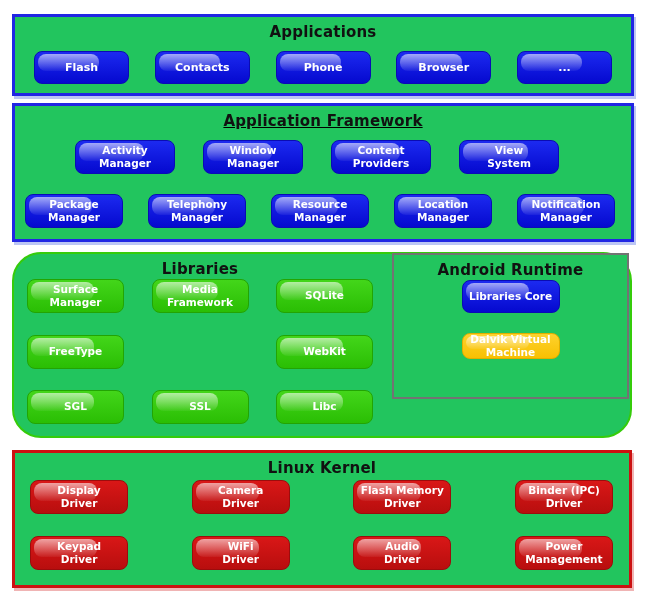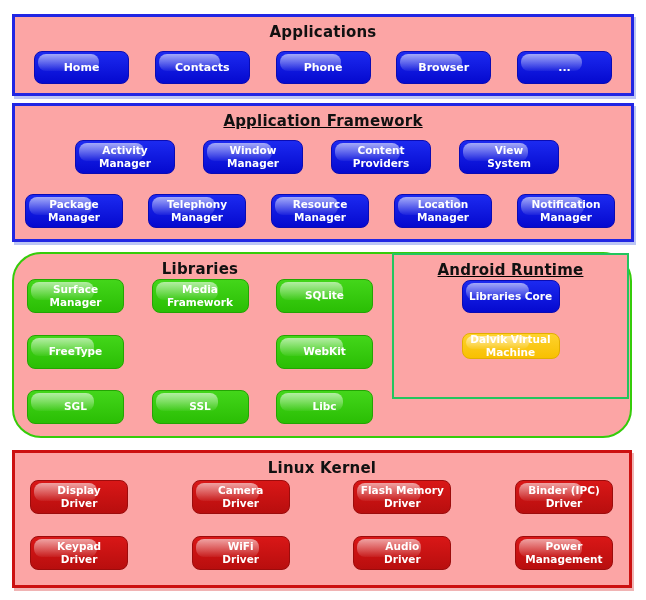--- a/index.html
+++ b/index.html
@@ -4,24 +4,24 @@
 <style>
   * { margin:0; padding:0; box-sizing:border-box; }
   html,body { background:#ffffff; }
   body {
     width:646px; height:600px; position:relative; overflow:hidden;
     font-family:"DejaVu Sans","Liberation Sans",sans-serif;
   }
   .stage { position:absolute; left:0; top:0; width:646px; height:600px; }
 
   
-  .section { position:absolute; background:#fca5a5; }
+  .section { position:absolute; background:#22c55e; }
   .sec-blue   { border:3px solid #2126e3; box-shadow:2px 3px 0 #bcc6f4; }
   .sec-green  { border:2px solid #35cc0a; }
-  .sec-yellow { border:2px solid #22c55e;text-decoration:underline; }
+  .sec-yellow { border:2px solid #737373; }
   .sec-red    { border:3px solid #cc1111; box-shadow:2px 3px 0 #f0b4b4; }
 
   .sec-title {
     font-weight:bold; font-size:15px; color:#111; text-align:center;
     letter-spacing:.2px; padding-top:6px;
   }
   .sec-title.abs { position:absolute; padding-top:0; }
 
   
   .row { position:absolute; display:flex; justify-content:space-between; }
@@ -75,21 +75,21 @@
   #sec-kernel .btn { width:98px; }
 </style>
 </head>
 <body>
 
 <div class="stage">
 
   <div class="section sec-blue" id="sec-apps">
     <div class="sec-title">Applications</div>
     <div class="row">
-      <div class="btn btn-blue">Home</div>
+      <div class="btn btn-blue">Flash</div>
       <div class="btn btn-blue">Contacts</div>
       <div class="btn btn-blue">Phone</div>
       <div class="btn btn-blue">Browser</div>
       <div class="btn btn-blue">...</div>
     </div>
   </div>
 
   <div class="section sec-blue" id="sec-framework">
     <div class="sec-title">Application Framework</div>
     <div class="row row1">

